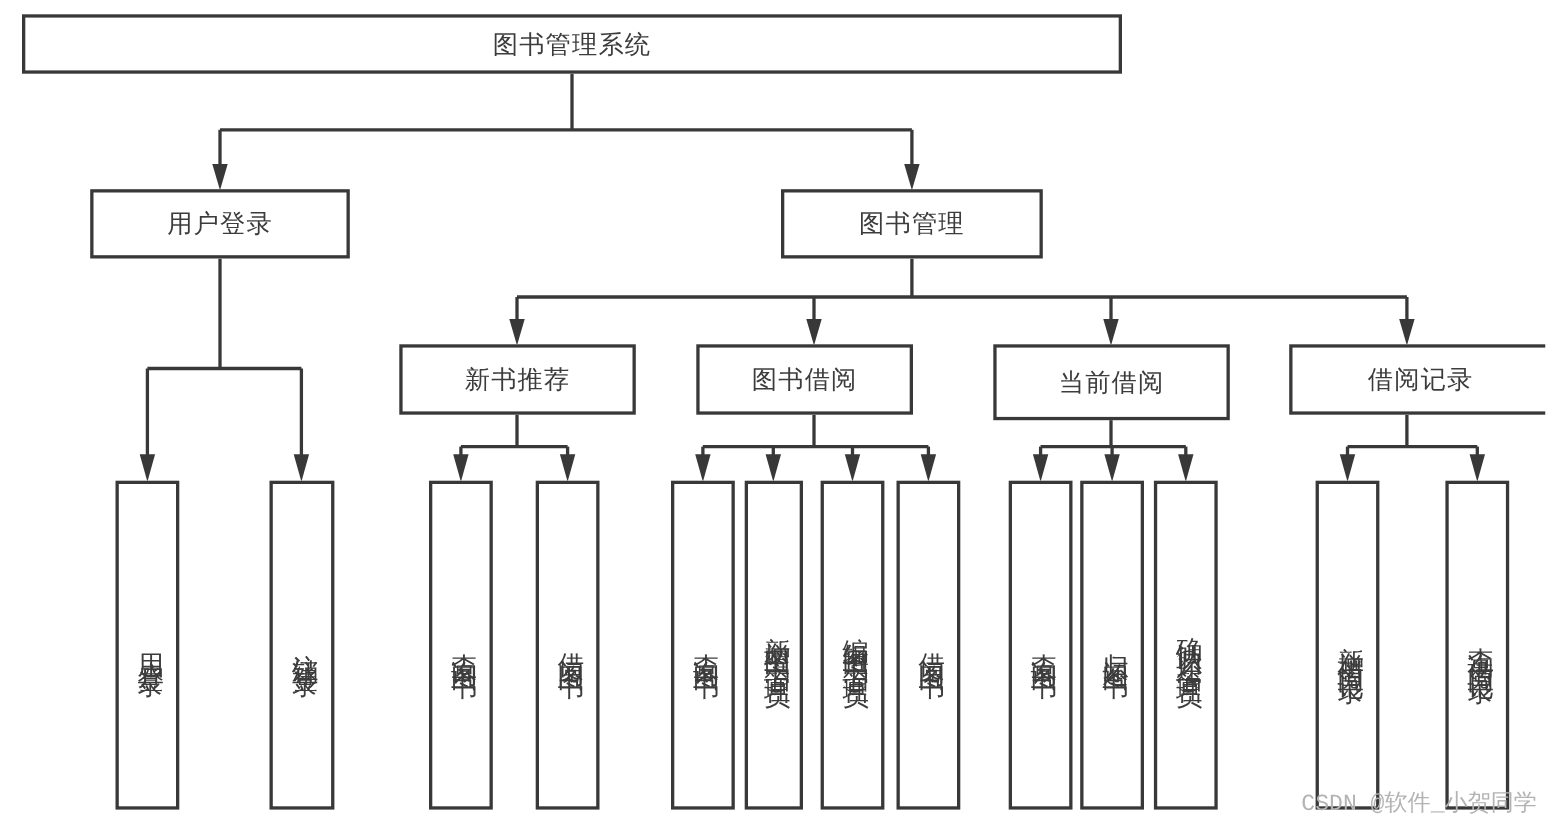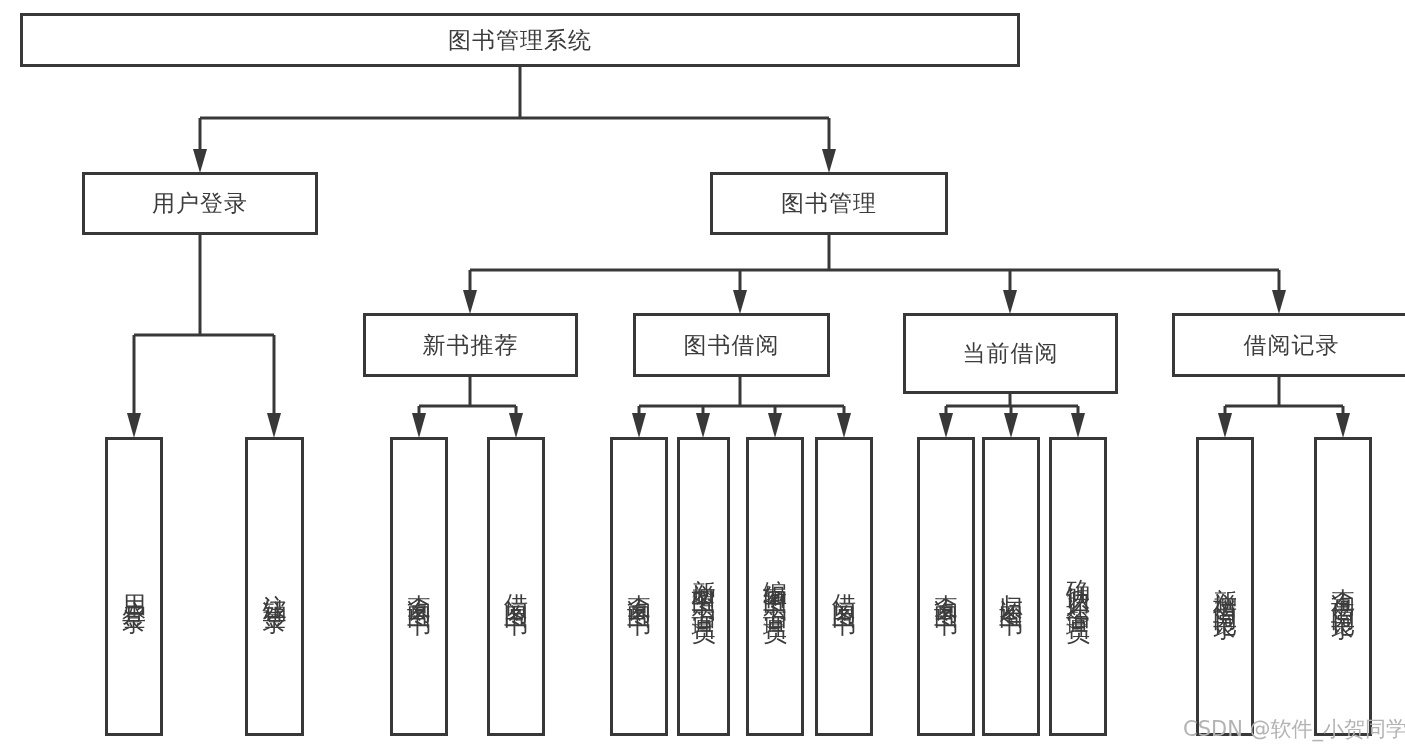--- a/index.html
+++ b/index.html
@@ -7,20 +7,21 @@
     padding: 0;
     background: #ffffff;
     font-family: "DejaVu Sans", "Liberation Sans", sans-serif;
   }
   .canvas {
     position: relative;
     width: 1405px;
     height: 747px;
     background: #ffffff;
     overflow: hidden;
+    font-family: Liberation Mono, monospace;
   }
   .connectors {
     position: absolute;
     left: 0; top: 0;
     width: 1405px;
     height: 747px;
   }
   .box {
     position: absolute;
     box-sizing: border-box;
@@ -152,21 +153,21 @@
   <div class="box h" style="left:710px;top:172px;width:238px;height:63px">
     <span>图书管理</span>
   </div>
 
   <div class="box h" style="left:363px;top:313px;width:215px;height:64px">
     <span>新书推荐</span>
   </div>
   <div class="box h" style="left:633px;top:313px;width:197px;height:64px">
     <span>图书借阅</span>
   </div>
-  <div class="box h" style="left:903px;top:313px;width:215px;height:81px">
+  <div class="box h" style="left:903px;top:313px;width:215px;height:69px">
     <span>当前借阅</span>
   </div>
   <div class="box h" style="left:1172px;top:313px;width:239px;height:64px">
     <span>借阅记录</span>
   </div>
 
   <div class="box v" style="left:105px;top:437px;width:58px;height:299px">
     <span>用户登录</span>
   </div>
   <div class="box v" style="left:245px;top:437px;width:59px;height:299px">

